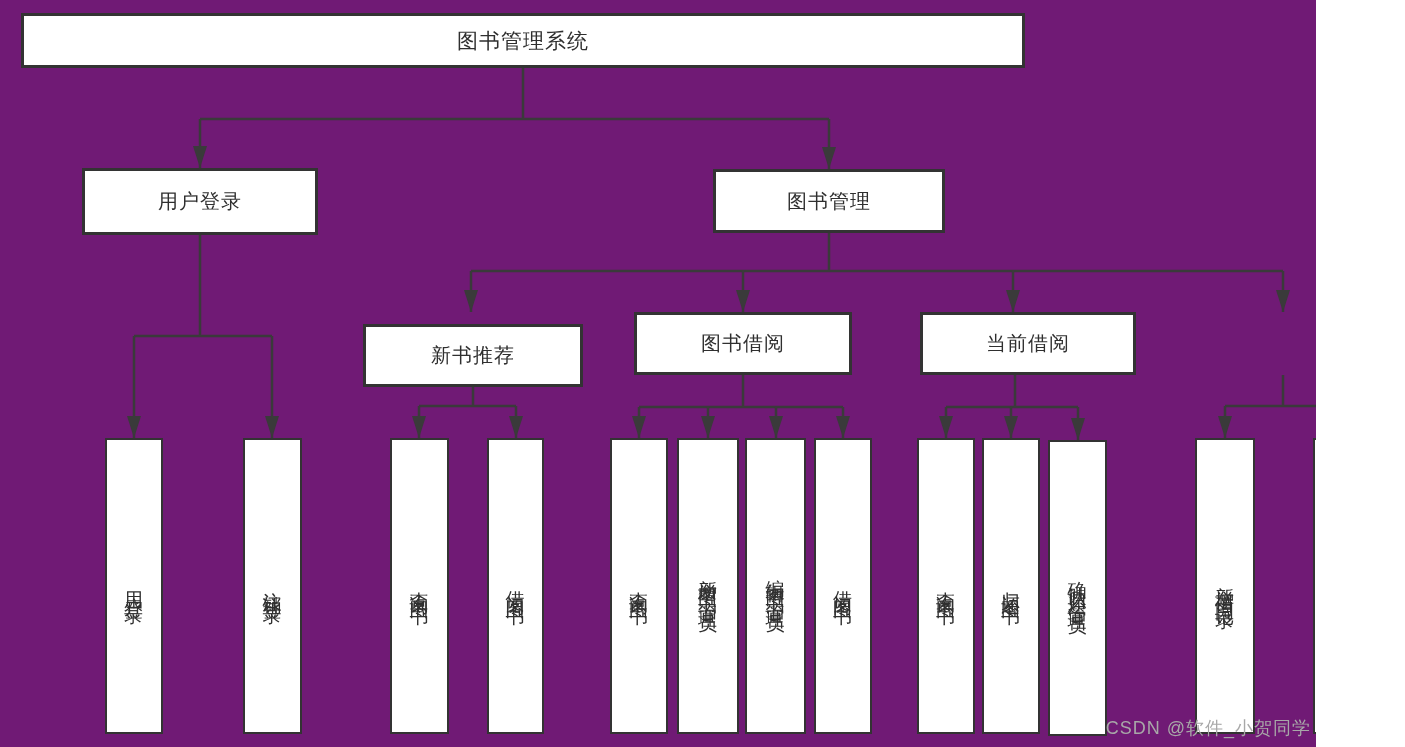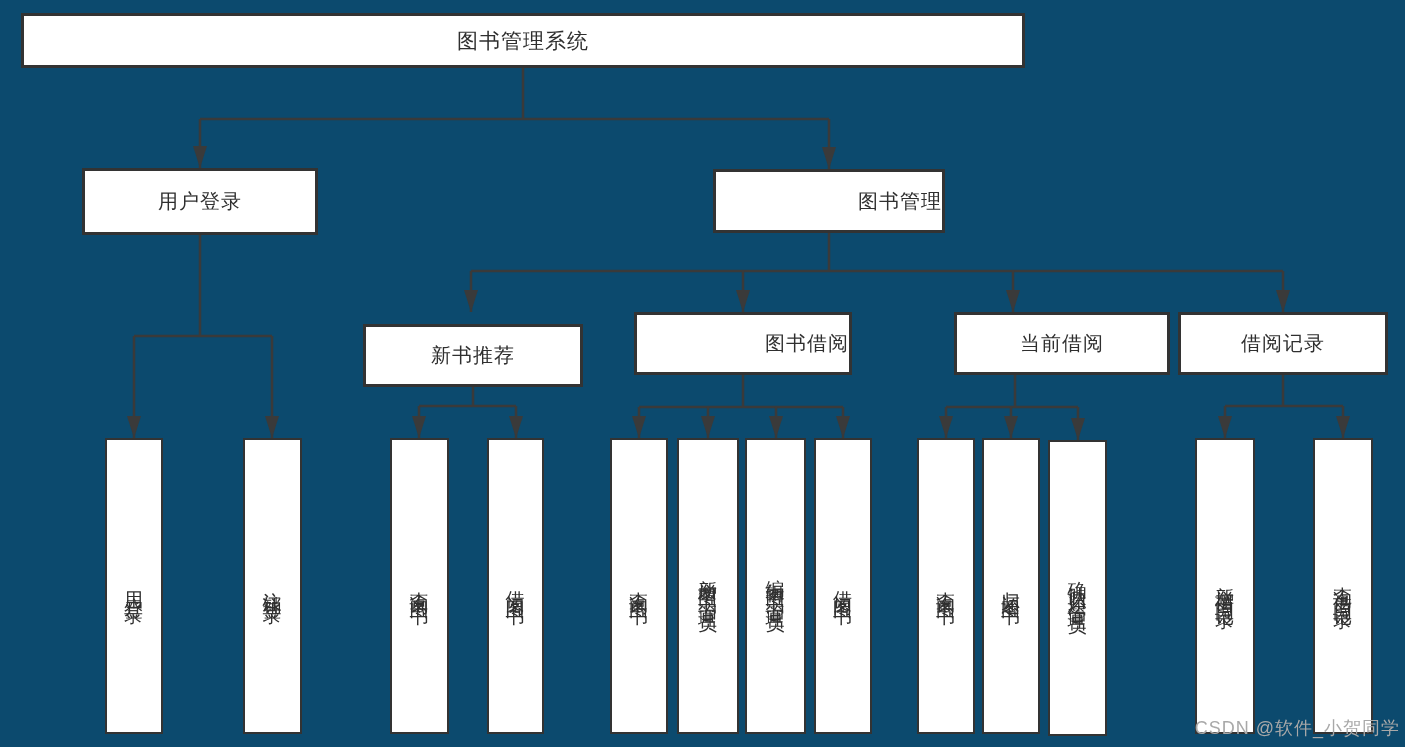--- a/index.html
+++ b/index.html
@@ -2,25 +2,26 @@
 <html><head>
 <meta charset="utf-8">
 <style>
   html, body {
     margin: 0;
     padding: 0;
     background: #ffffff;
   }
   .canvas {
     position: relative;
-    width: 1405px;
+    width: 1304px;
     height: 747px;
-    background: #0c4a6e;
+    background: #701a75;
     font-family: "Liberation Sans", "DejaVu Sans", sans-serif;
     overflow: hidden;
+    padding-left: 12px;
   }
   .connectors {
     position: absolute;
     left: 0;
     top: 0;
     pointer-events: none;
   }
   .node {
     position: absolute;
     box-sizing: border-box;
@@ -105,35 +106,32 @@
     <line x1="1343" y1="406" x2="1343" y2="438" stroke="#3a3a3a" stroke-width="2.5" marker-end="url(#arrow)"></line>
   </svg>
 
   <div class="node hbox root" style="left:21px; top:13px; width:1004px; height:55px;">
     <span>图书管理系统</span>
   </div>
 
   <div class="node hbox" style="left:82px; top:168px; width:236px; height:67px;">
     <span>用户登录</span>
   </div>
-  <div class="node hbox" style="left:713px; top:169px; width:232px; height:64px;justify-content:flex-end;">
+  <div class="node hbox" style="left:713px; top:169px; width:232px; height:64px;">
     <span>图书管理</span>
   </div>
 
   <div class="node hbox" style="left:363px; top:312px; width:220px; height:63px;margin-top:12px;">
     <span>新书推荐</span>
   </div>
-  <div class="node hbox" style="left:634px; top:312px; width:218px; height:63px;justify-content:flex-end;">
+  <div class="node hbox" style="left:634px; top:312px; width:218px; height:63px;">
     <span>图书借阅</span>
   </div>
-  <div class="node hbox" style="left:954px; top:312px; width:216px; height:63px;">
+  <div class="node hbox" style="left:920px; top:312px; width:216px; height:63px;">
     <span>当前借阅</span>
-  </div>
-  <div class="node hbox" style="left:1178px; top:312px; width:210px; height:63px;">
-    <span>借阅记录</span>
   </div>
 
   <div class="node vbox" style="left:105px; top:438px; width:58px; height:296px;">
     <span>用户登录</span>
   </div>
   <div class="node vbox" style="left:243px; top:438px; width:59px; height:296px;">
     <span>注销登录</span>
   </div>
 
   <div class="node vbox" style="left:390px; top:438px; width:59px; height:296px;">

